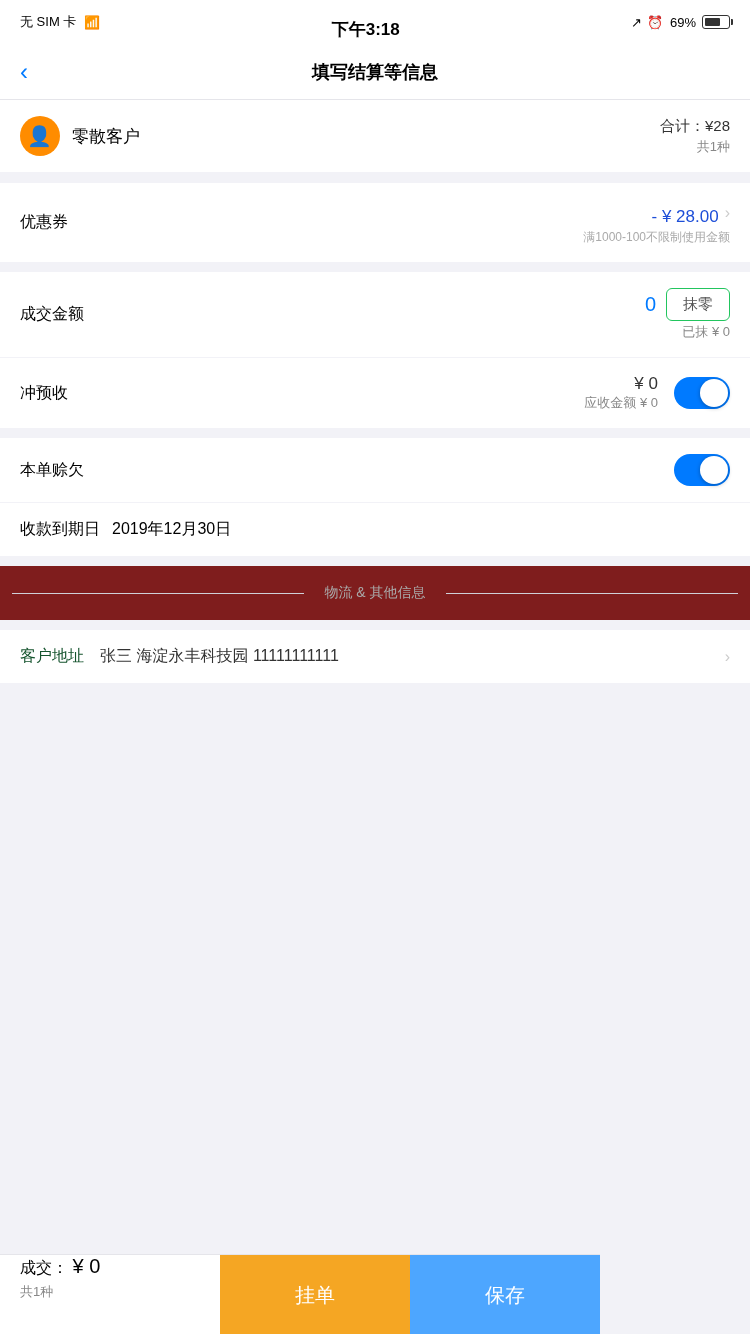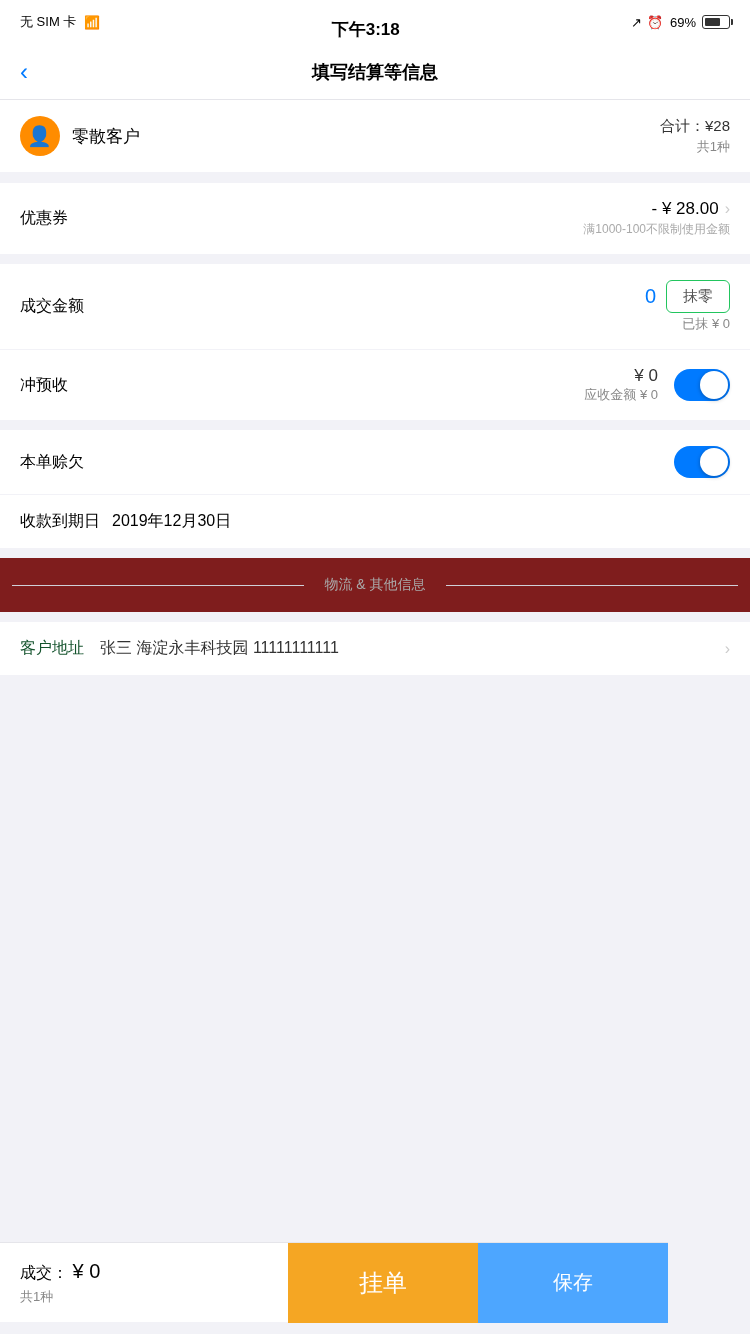--- a/index.html
+++ b/index.html
@@ -96,21 +96,21 @@
     
     .coupon-row {
       background: #fff;
       padding: 16px 20px;
       display: flex;
       align-items: center;
       justify-content: space-between;
       border-top: 1px solid #f2f2f7;
     }
     .coupon-label { font-size: 16px; color: #000; }
-    .coupon-value { font-size: 17px; color: #000000; font-weight: 500; }
+    .coupon-value { font-size: 17px; color: #1d4ed8; font-weight: 500; margin-top: 8px; }
     .coupon-sub { font-size: 12px; color: #aaa; margin-top: 2px; text-align: right; }
     .coupon-chevron { font-size: 16px; color: #ccc; }
     .coupon-right-wrap { text-align: right; display: flex; flex-direction: column; align-items: flex-end; }
 
     
     .field-row {
       background: #fff;
       padding: 16px 20px;
       display: flex;
       align-items: center;
@@ -206,38 +206,38 @@
       align-items: center;
       gap: 16px;
     }
     .address-label { font-size: 16px; color: #14532d; white-space: nowrap; }
     .address-value { font-size: 16px; color: #333; flex: 1; }
     .address-chevron { font-size: 16px; color: #ccc; }
 
     
     .bottom-bar {
       position: fixed;
-      bottom: 12px;
-      width: 668px;
+      bottom: 0;
+      width: 600px;
       height: 80px;
       background: #fff;
       display: flex;
-      align-items: center;
+      align-items: flex-start;
       border-top: 1px solid #e5e5ea;
     }
     .bottom-summary {
       flex: 1;
       padding: 0 20px;
     }
     .bottom-count { font-size: 13px; color: #888; margin-top: 4px; }
     .btn-pending {
       width: 190px; height: 80px;
       background: #f5a623;
       display: flex; align-items: center; justify-content: center;
-      font-size: 24px; color: #fff; font-weight: 500;
+      font-size: 20px; color: #fff; font-weight: 500;
       cursor: pointer;
     }
     .btn-save {
       width: 190px; height: 80px;
       background: #4da6ff;
       display: flex; align-items: center; justify-content: center;
       font-size: 20px; color: #fff; font-weight: 500;
       cursor: pointer;
     }
 

